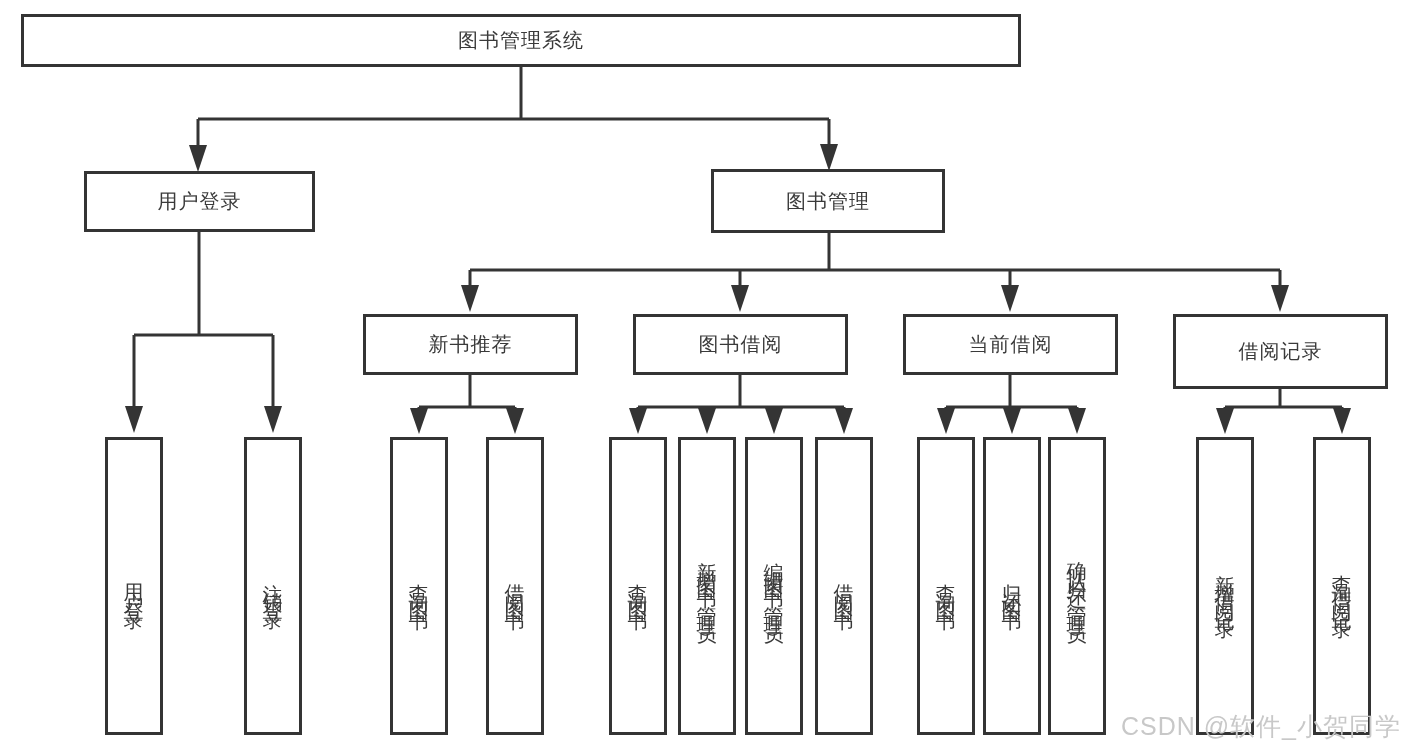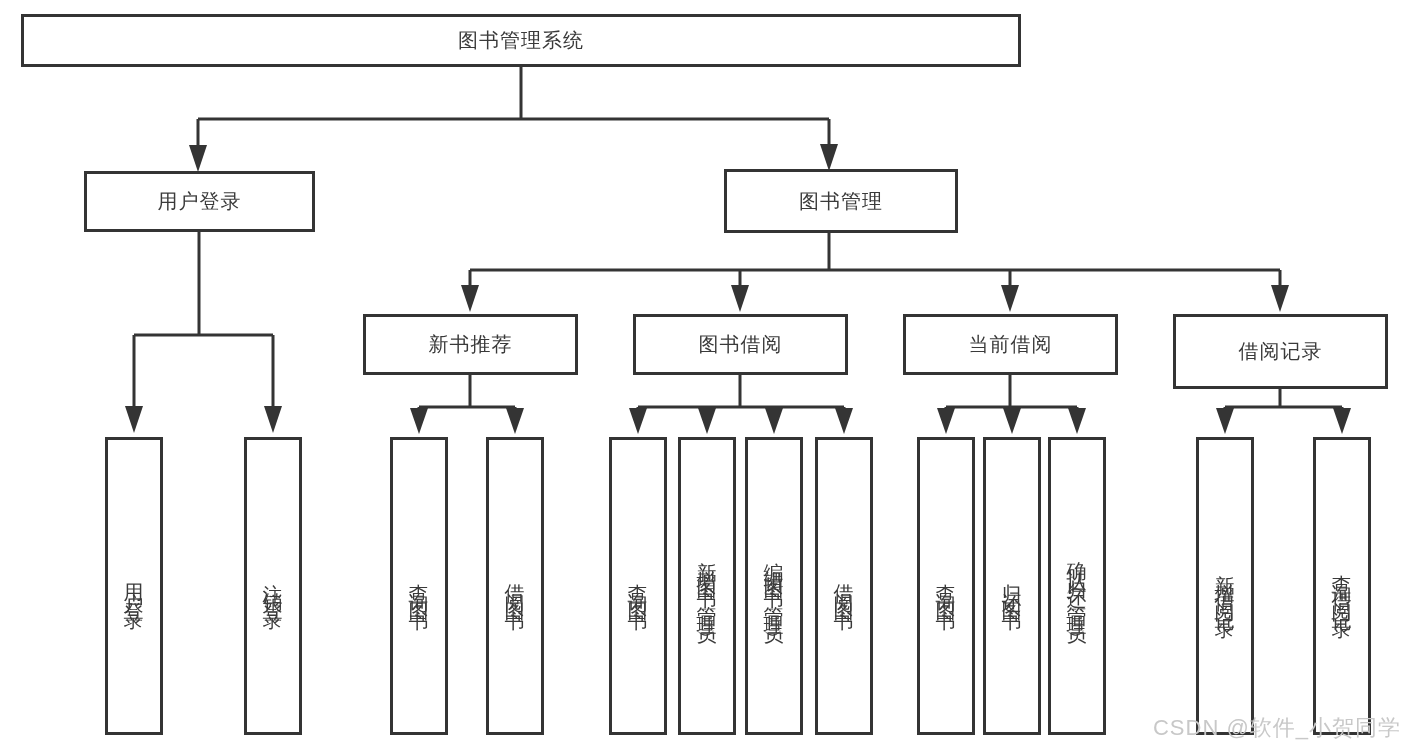--- a/index.html
+++ b/index.html
@@ -44,21 +44,21 @@
   .leaf .vtext{
     writing-mode:vertical-rl;
     text-orientation:mixed;
     font-size:20px;
     letter-spacing:9px;
     line-height:1;
   }
   .watermark{
     position:absolute;
     right:4px;bottom:4px;
-    font-size:22px;
+    font-size:25px;
     color:var(--wm-color);
     letter-spacing:1px;
     z-index:5;
     white-space:nowrap;
   }
 </style>
 </head>
 <body>
 
 <div class="canvas">
@@ -109,21 +109,21 @@
     <g>
       <path d="M1280 375 V407 M1225 407 H1342 M1225 407 V410 M1342 407 V410"></path>
       <polygon points="1216,408 1234,408 1225,434" fill="currentColor" stroke="none"></polygon>
       <polygon points="1333,408 1351,408 1342,434" fill="currentColor" stroke="none"></polygon>
     </g>
   </svg>
 
   <div class="node" style="left:21px;top:14px;width:1000px;height:53px;">图书管理系统</div>
 
   <div class="node" style="left:84px;top:171px;width:231px;height:61px;">用户登录</div>
-  <div class="node" style="left:711px;top:169px;width:234px;height:64px;margin-left:13px;">图书管理</div>
+  <div class="node" style="left:711px;top:169px;width:234px;height:64px;">图书管理</div>
 
   <div class="node" style="left:363px;top:314px;width:215px;height:61px;font-family:Liberation Serif, serif;">新书推荐</div>
   <div class="node" style="left:633px;top:314px;width:215px;height:61px;">图书借阅</div>
   <div class="node" style="left:903px;top:314px;width:215px;height:61px;">当前借阅</div>
   <div class="node" style="left:1173px;top:314px;width:215px;height:75px;">借阅记录</div>
 
   <div class="leaf" style="left:105px;">
     <span class="vtext">用户登录</span>
   </div>
   <div class="leaf" style="left:244px;">

